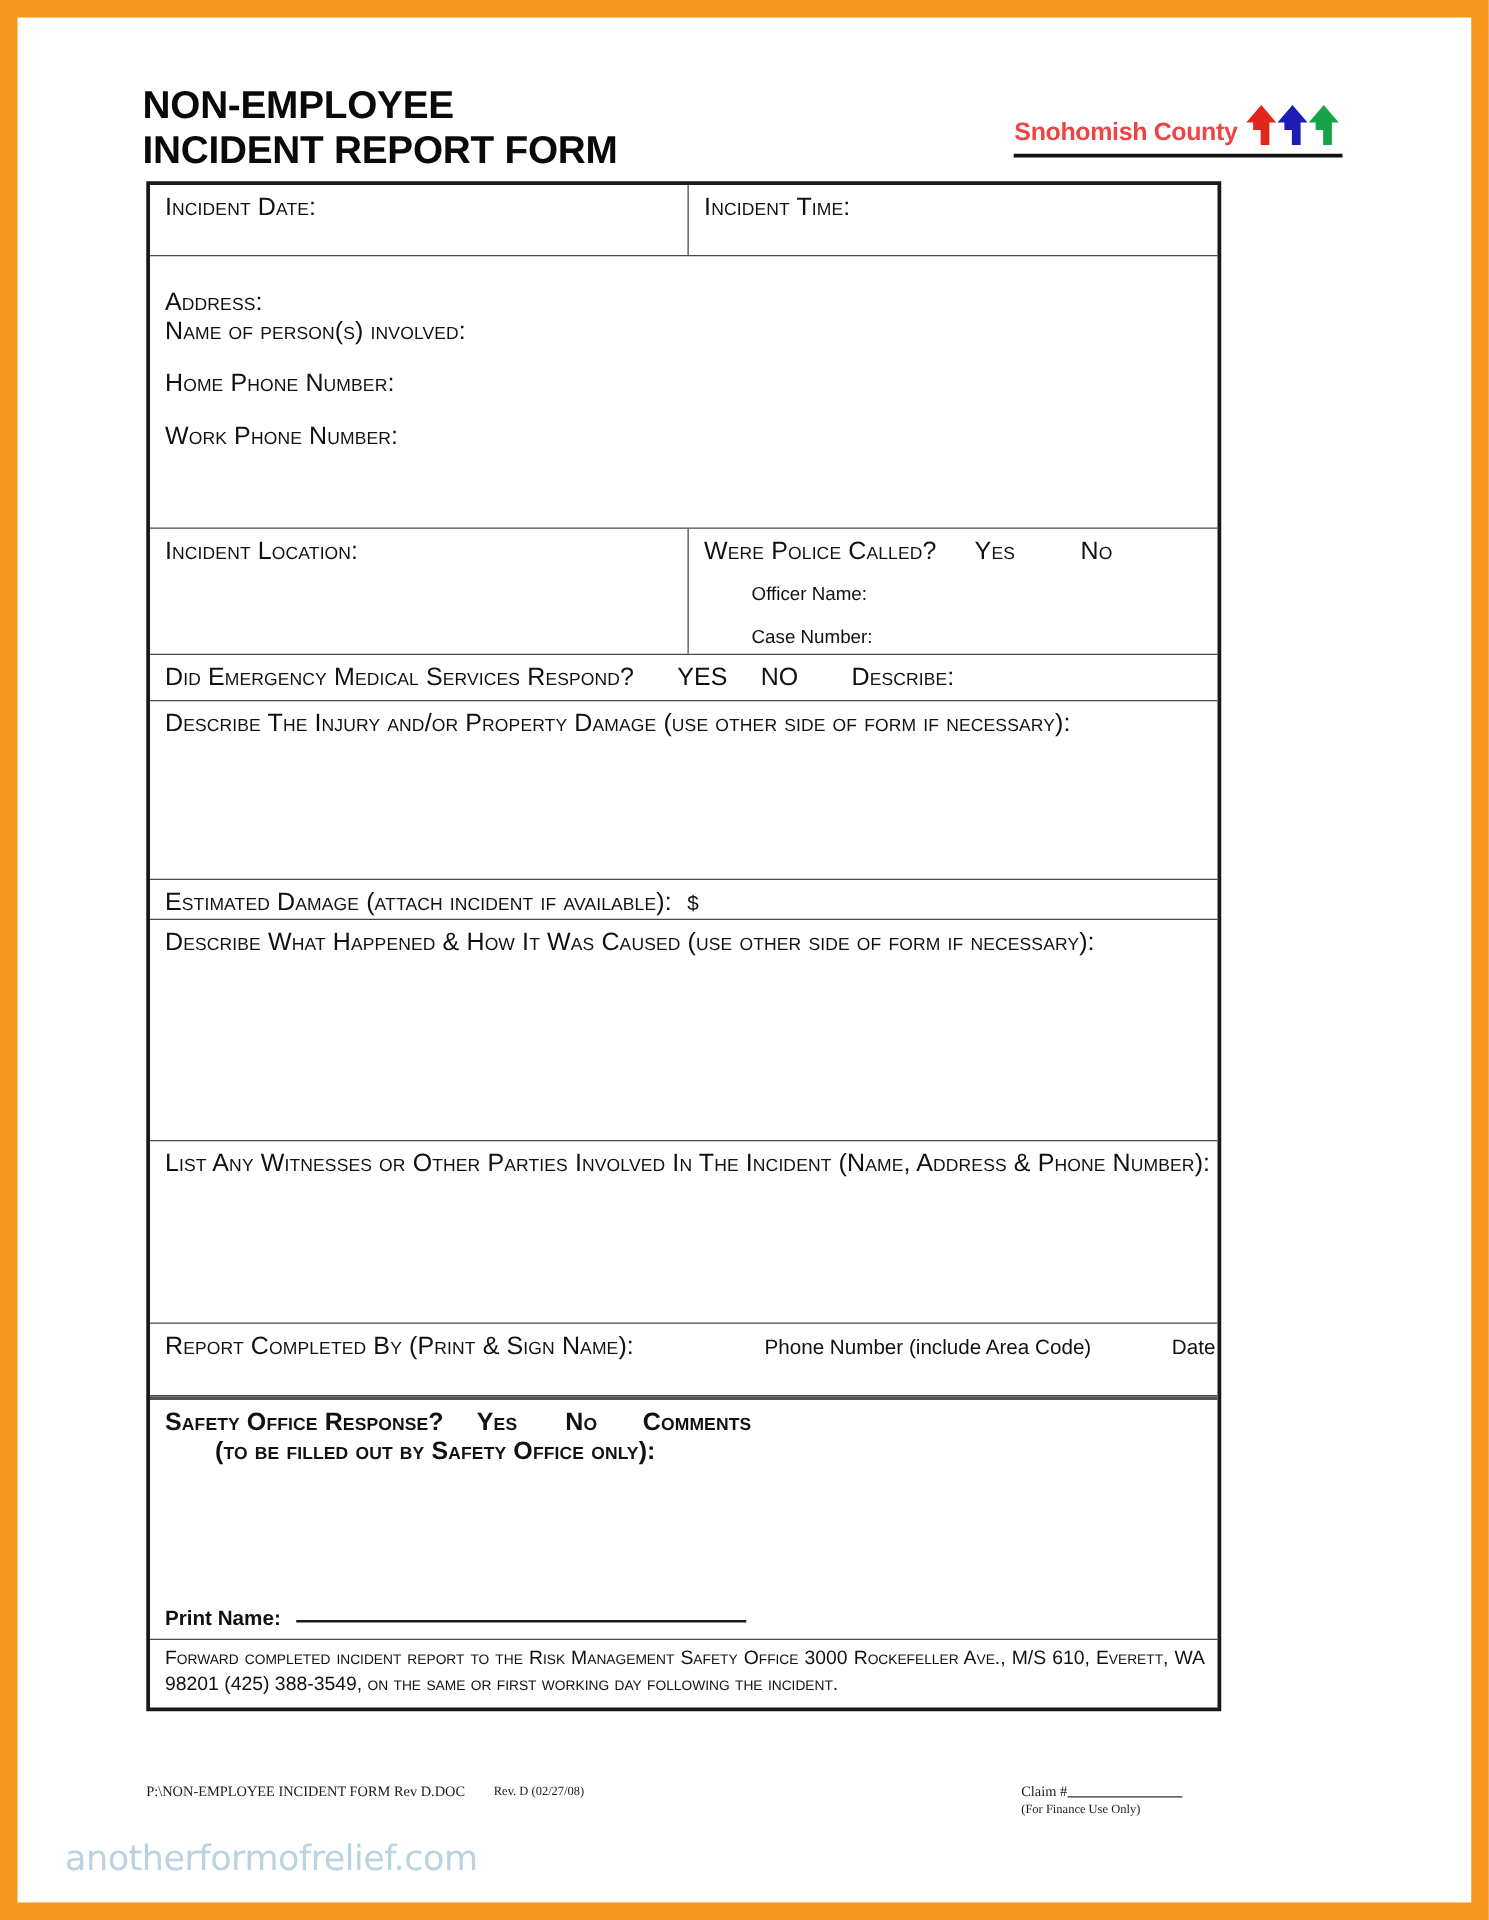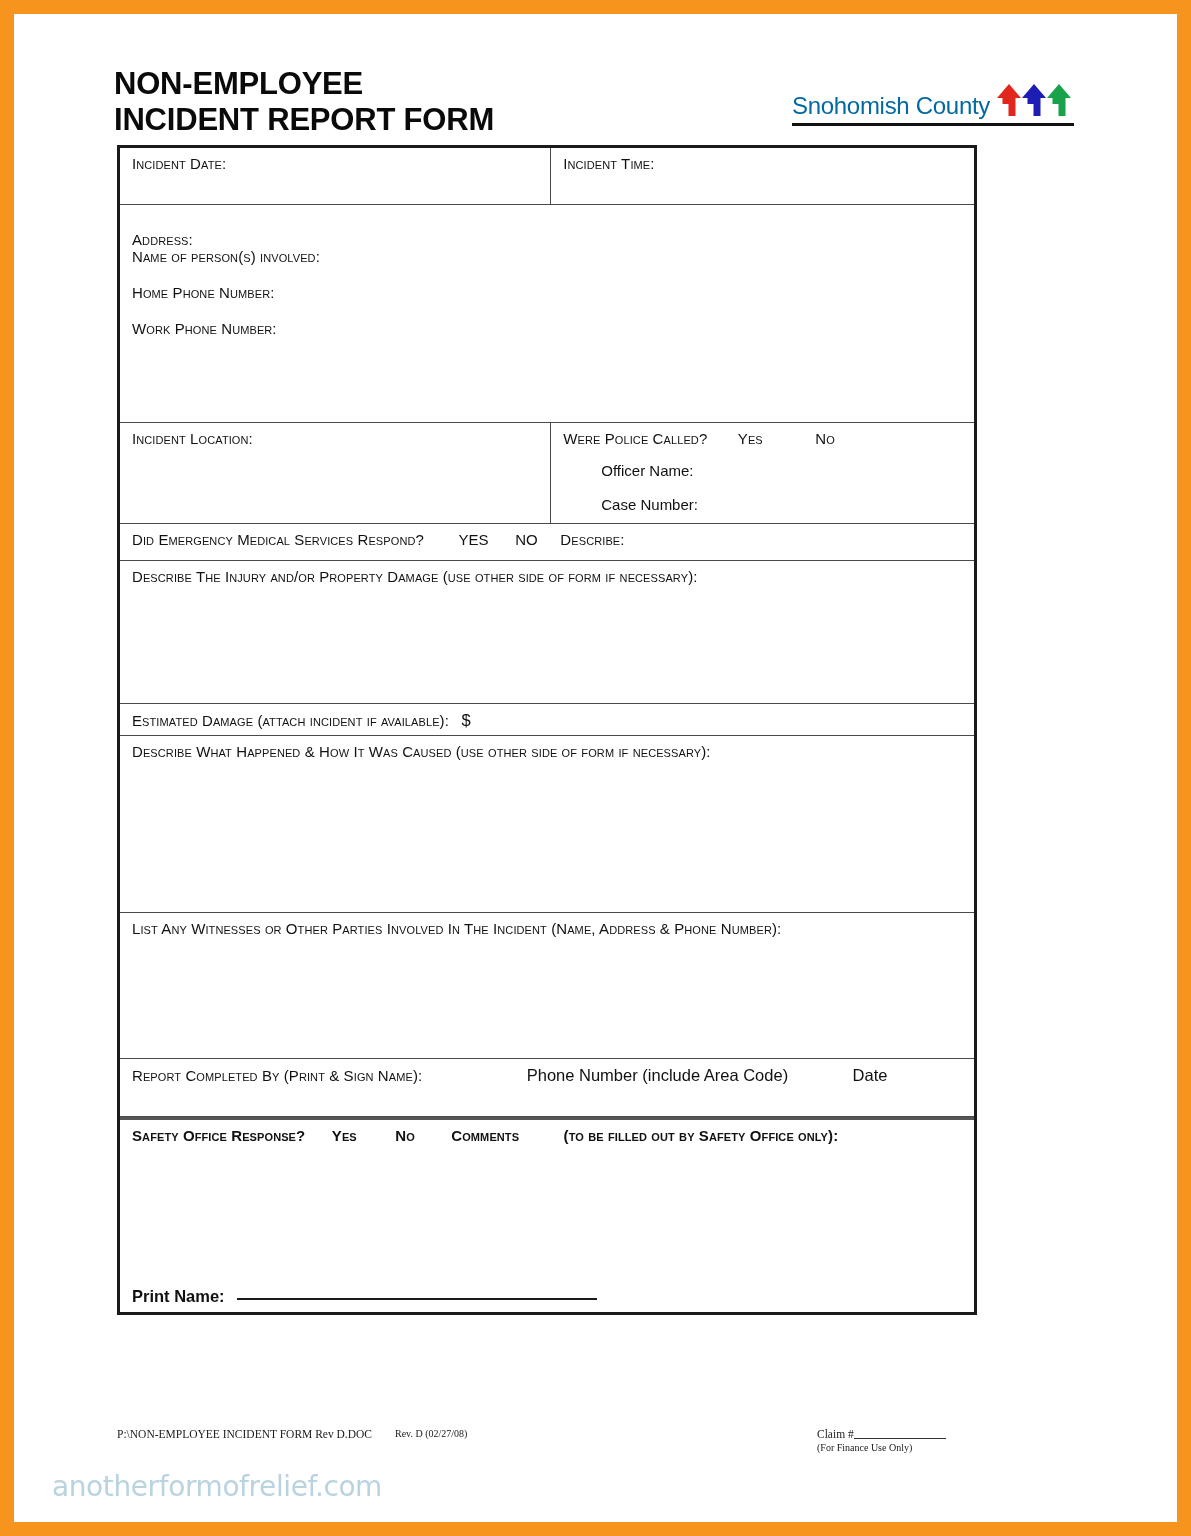--- a/index.html
+++ b/index.html
@@ -50,23 +50,23 @@
   }
   #county-brand {
     position: absolute;
     right: 0; top: 16px;
     display: flex;
     align-items: flex-end;
     border-bottom: 3px solid #111;
     padding-bottom: 3px;
   }
   #county-name {
-    font-size: 24px;
-    font-weight: normal;
-    color: #0369a1;
+    font-size: 20px;
+    font-weight: bold;
+    color: #ef4444;
     letter-spacing: -0.3px;
     line-height: 28px;
     padding-right: 6px;
   }
   #county-logo { display: block; }
 
   
   #form-table {
     position: absolute;
     left: 103px; top: 131px;
@@ -88,21 +88,21 @@
   .cell.split-left {
     width: 50.5%;
     border-right: 1.5px solid #4a4a4a;
   }
   .cell.split-right { width: 49.5%; }
   .cell.full { width: 100%; }
 
   
   .sc {
     font-variant: small-caps;
-    font-size: 15px;
+    font-size: 20px;
     color: #111;
     letter-spacing: 0.1px;
     white-space: nowrap;
   }
   .sc.bold { font-weight: bold; }
   
   .nc {
     font-size: 15px;
     color: #111;
   }
@@ -223,21 +223,21 @@
         <div class="nc sub-label">Officer Name:</div>
         <div class="nc sub-label" style="margin-top:17px">Case Number:</div>
       </div>
     </div>
 
     <div class="row" style="height:37px">
       <div class="cell full">
         <span class="sc">Did Emergency Medical Services Respond?</span>
         <span class="sc inline-opt" style="margin-left:30px">YES</span>
         <span class="sc inline-opt" style="margin-left:22px">NO</span>
-        <span class="sc inline-opt" style="margin-left:18px">Describe:</span>
+        <span class="sc inline-opt" style="margin-left:38px">Describe:</span>
       </div>
     </div>
 
     <div class="row" style="height:143px">
       <div class="cell full">
         <span class="sc">Describe The Injury and/or Property Damage (use other side of form if necessary):</span>
       </div>
     </div>
 
     <div class="row" style="height:32px">
@@ -276,20 +276,25 @@
           <span class="sc bold inline-opt" style="margin-left:32px">Comments</span>
           <span class="sc bold inline-opt" style="margin-left:40px">(to be filled out by Safety Office only):</span>
         </div>
         <div style="position:absolute; left:12px; bottom:6px;">
           <span class="nc-lg" style="font-weight:bold">Print Name:</span>
           <span class="print-name-rule"></span>
         </div>
       </div>
     </div>
 
+    <div class="row" style="height:54px">
+      <div class="cell full" style="padding-top:4px">
+        <div class="forward-text">Forward completed incident report to the Risk Management Safety Office 3000 Rockefeller Ave., M/S 610, Everett, WA 98201 (425) 388-3549, on the same or first working day following the incident.</div>
+      </div>
+    </div>
 
   </div>
 
   <div id="footer-meta">
     <div id="doc-path">P:\NON-EMPLOYEE INCIDENT FORM Rev D.DOC</div>
     <div id="doc-rev">Rev. D (02/27/08)</div>
     <div id="claim-block">
       <div>
         <span>Claim #</span><span id="claim-line"></span>
       </div>

